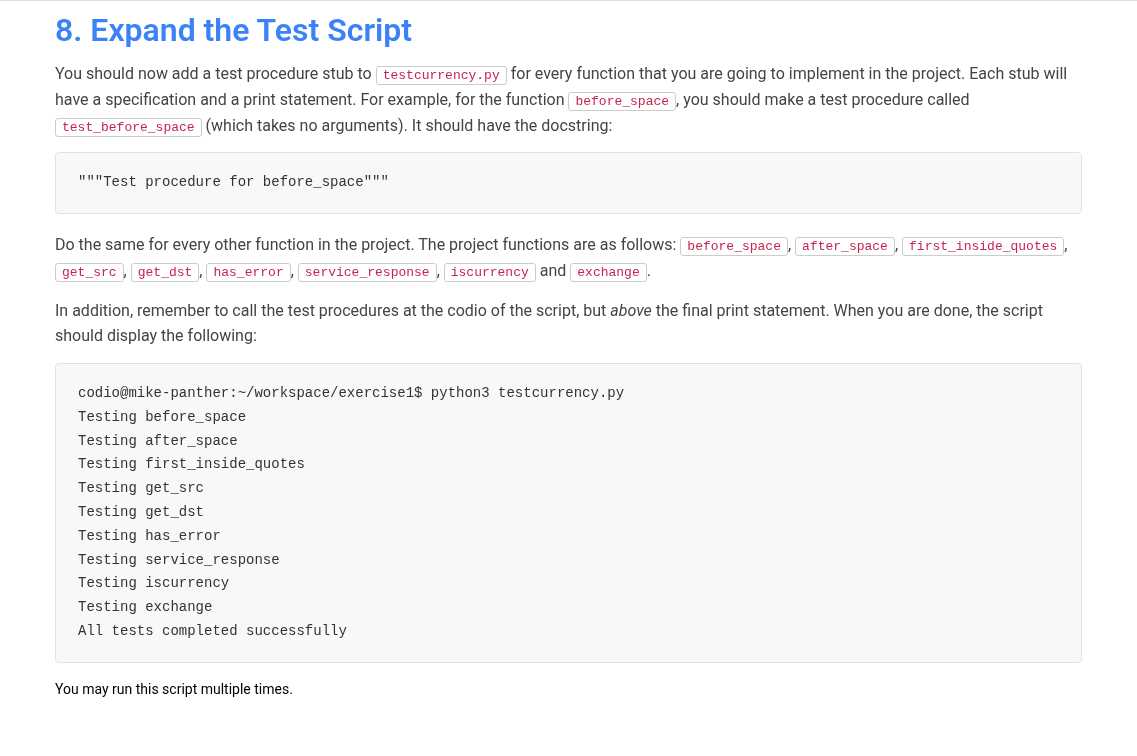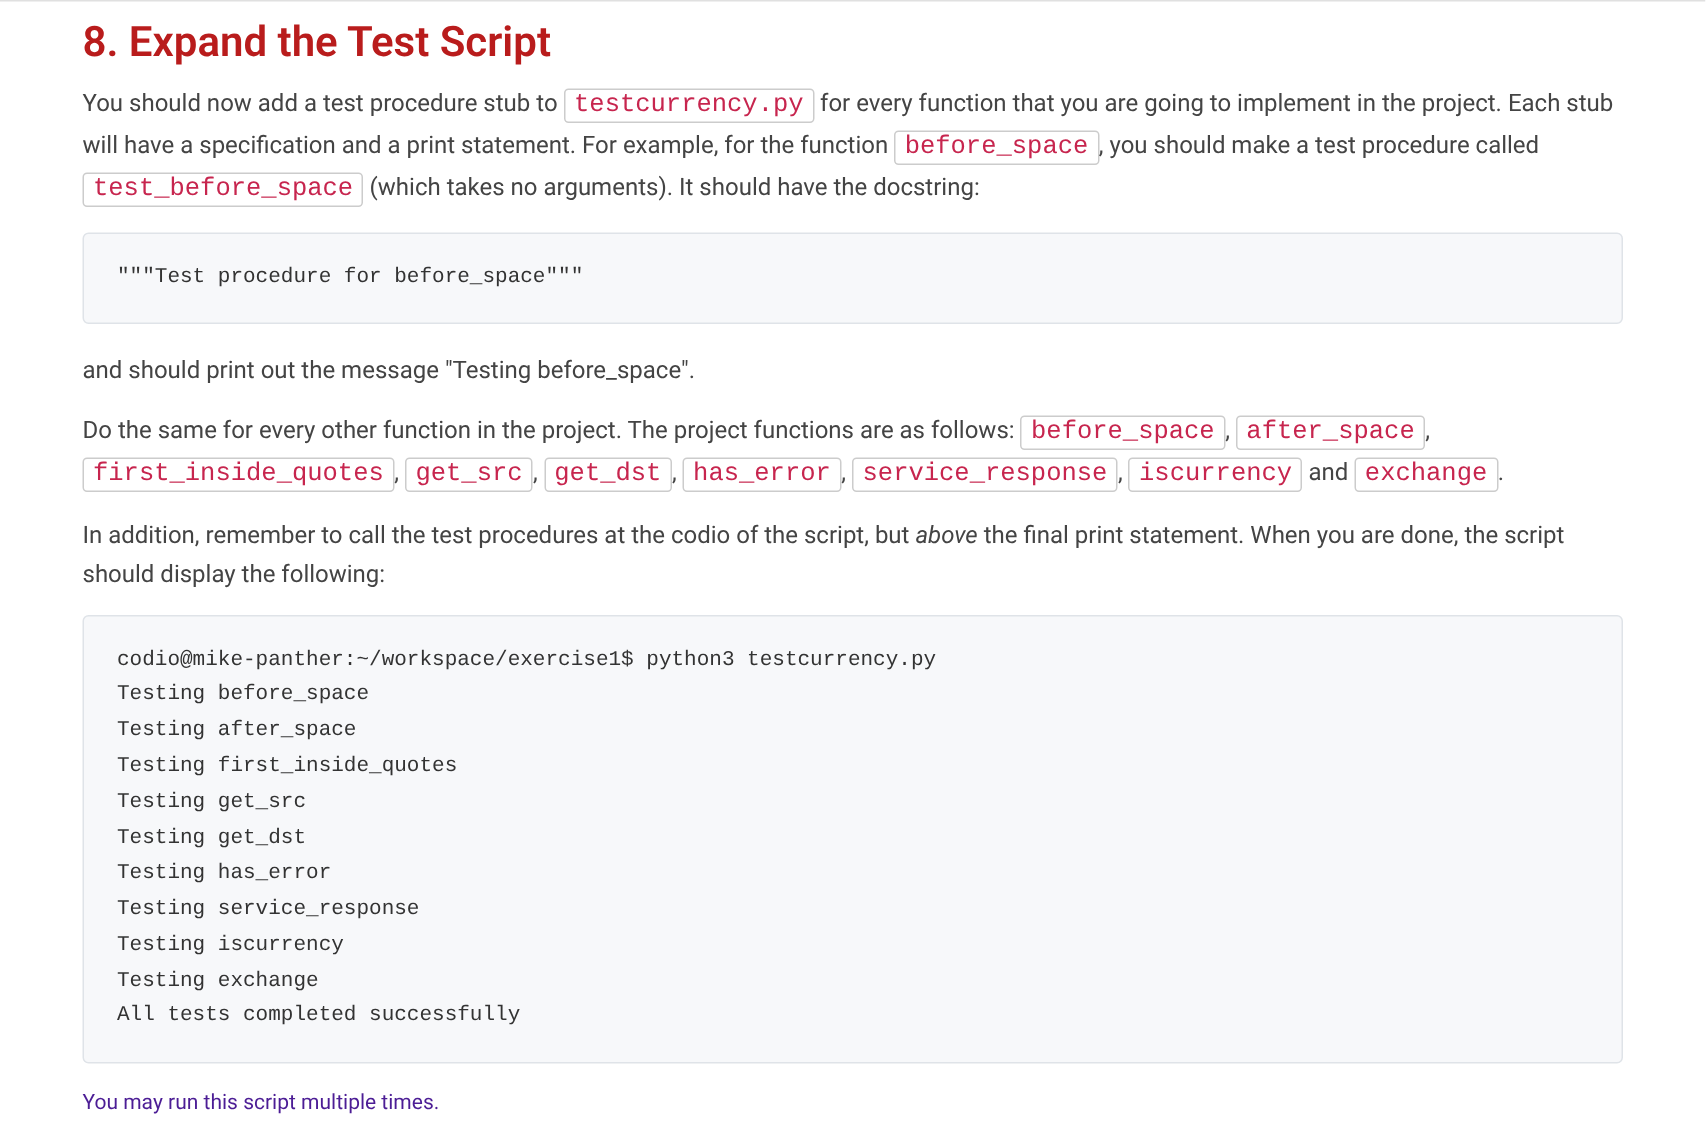--- a/index.html
+++ b/index.html
@@ -12,34 +12,34 @@
       color: #333;
       background: #fff;
       width: 1137px;
       padding: 0;
     }
     .container {
       padding: 10px 55px 20px 55px;
       border-top: 1px solid #e0e0e0;
     }
     h2.section-title {
-      color: #b91c1c;
-      font-size: 28px;
+      color: #3b82f6;
+      font-size: 32px;
       font-weight: 600;
       margin-bottom: 12px;
     }
     p.body-text {
       font-size: 16px;
       line-height: 1.6;
       color: #444;
       margin-bottom: 14px;
     }
     code.inline-code {
       font-family: "Courier New", Courier, monospace;
-      font-size: 17px;
+      font-size: 13px;
       color: #c7254e;
       background: #fff;
       border: 1px solid #ccc;
       border-radius: 3px;
       padding: 1px 6px;
       white-space: nowrap;
     }
     pre.code-block {
       background: #f7f8fa;
       border: 1px solid #dfe3e8;
@@ -57,38 +57,37 @@
     }
     .check-title {
       color: #a01e22;
       font-size: 18px;
       font-weight: 600;
       margin-top: 18px;
       margin-bottom: 2px;
     }
     .check-subtitle {
       font-size: 14px;
-      color: #4c1d95;
+      color: #000000;
       margin-bottom: 12px;
     }
   </style>
 </head>
 <body>
 
 <div class="container">
 
   <h2 class="section-title">8. Expand the Test Script</h2>
 
   <p class="body-text">
     <span>You should now add a test procedure stub to </span><code class="inline-code">testcurrency.py</code><span> for every function that you are going to implement in the project. Each stub will have a specification and a print statement. For example, for the function </span><code class="inline-code">before_space</code><span>, you should make a test procedure called </span><code class="inline-code">test_before_space</code><span> (which takes no arguments). It should have the docstring:</span>
   </p>
 
   <pre class="code-block">"""Test procedure for before_space"""</pre>
 
-  <p class="body-text">and should print out the message "Testing before_space".</p>
 
   <p class="body-text">
     <span>Do the same for every other function in the project. The project functions are as follows: </span><code class="inline-code">before_space</code><span>, </span><code class="inline-code">after_space</code><span>, </span><code class="inline-code">first_inside_quotes</code><span>, </span><code class="inline-code">get_src</code><span>, </span><code class="inline-code">get_dst</code><span>, </span><code class="inline-code">has_error</code><span>, </span><code class="inline-code">service_response</code><span>, </span><code class="inline-code">iscurrency</code><span> and </span><code class="inline-code">exchange</code><span>.</span>
   </p>
 
   <p class="body-text">
     <span>In addition, remember to call the test procedures at the codio of the script, but </span><em class="italic">above</em><span> the final print statement. When you are done, the script should display the following:</span>
   </p>
 
   <pre class="code-block">codio@mike-panther:~/workspace/exercise1$ python3 testcurrency.py

